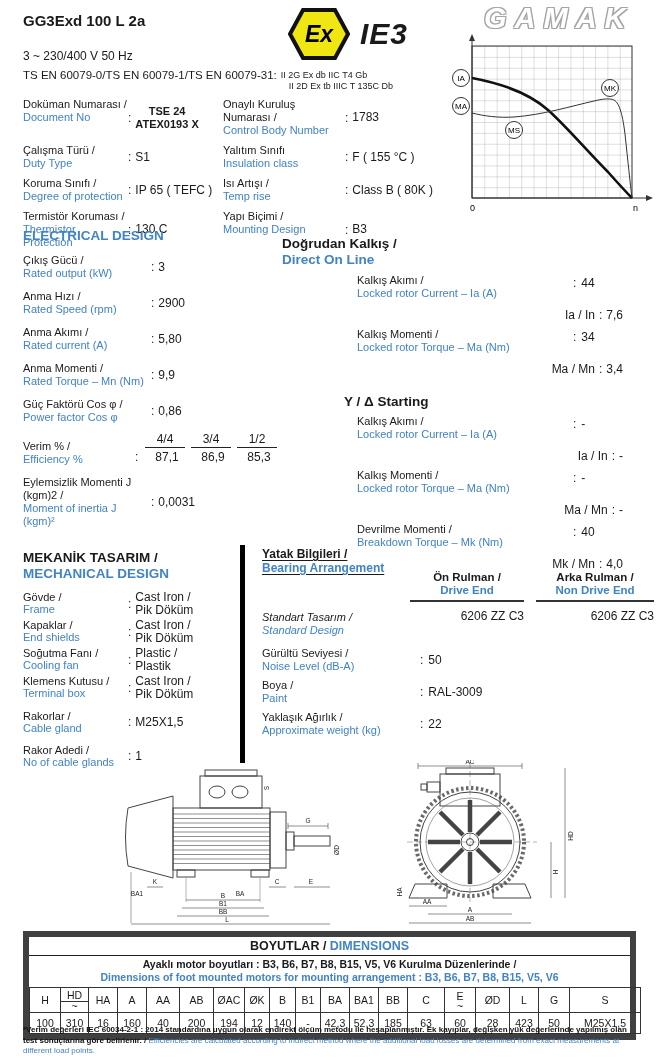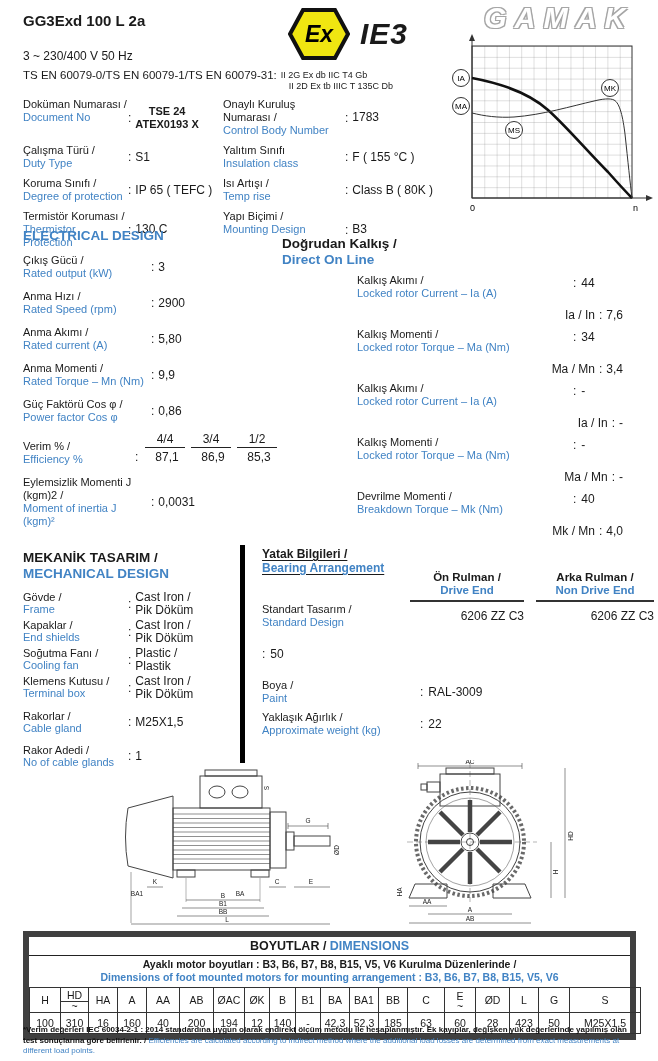--- a/index.html
+++ b/index.html
@@ -59,21 +59,21 @@
   
   #bearing { left:262px; top:547px; width:392px; height:218px; }
   #bearing .head { font-size:12px; font-weight:bold; text-decoration:underline; text-underline-offset:2px; line-height:14px; }
   .bcol { position:absolute; top:24px; text-align:center; font-size:11.5px; font-weight:bold;
     line-height:13px; border-bottom:2px solid #333; padding-bottom:3px; }
   #bcol-de { left:148px; width:114px; }
   #bcol-nde { left:274px; width:118px; }
   .bval { position:absolute; top:62px; text-align:right; font-size:12px; }
   #bval-de { left:148px; width:114px; }
   #bval-nde { left:274px; width:118px; }
-  #std-lab { position:absolute; left:0; top:56px; }
+  #std-lab { position:absolute; left:0; top:64px;font-style:italic; }
   .xrow { position:absolute; left:0; display:flex; width:300px; }
   .xrow .lab { width:158px; }
   .xrow .rv { display:flex; gap:5px; font-size:12px; align-items:center; }
   
   #chart { left:452px; top:34px; width:206px; height:186px; }
   
   #drawing { left:55px; top:760px; width:575px; height:170px; }
   
   #dims { left:23px; top:931px; width:613px; border:6px solid #404040; }
   .dims-title { text-align:center; font-size:12.5px; font-weight:bold; padding:2px 0;
@@ -332,20 +332,21 @@
       </div>
     <div class="dval">
         <span>:</span>
         <span>34</span>
       </div>
   </div>
   <div class="ratio">
     <span>Ma / Mn</span><span>:</span><span>3,4</span>
   </div>
 
+  <div id="sd-head">Y / Δ Starting</div>
 
   <div class="drow">
     <div class="lab">
         <span class="lt">Kalkış Akımı /</span>
         <span class="le en">Locked rotor Current – Ia (A)</span>
       </div>
     <div class="dval">
         <span>:</span>
         <span>-</span>
       </div>
@@ -470,20 +471,24 @@
     <span class="en" style="display:block">Drive End</span>
   </div>
   <div id="std-lab">
     <span class="lt">Standart Tasarım /</span>
     <span class="le en">Standard Design</span>
   </div>
   <div class="bval" id="bval-de">6206 ZZ C3</div>
   <div class="bval" id="bval-nde">6206 ZZ C3</div>
 
   <div class="xrow" style="top:100px">
+    <div class="lab">
+        <span class="lt">Gürültü Seviyesi /</span>
+        <span class="le en">Noise Level (dB-A)</span>
+      </div>
     <div class="rv">
         <span>:</span>
         <span>50</span>
       </div>
   </div>
   <div class="xrow" style="top:132px">
     <div class="lab">
         <span class="lt">Boya /</span>
         <span class="le en">Paint</span>
       </div>

